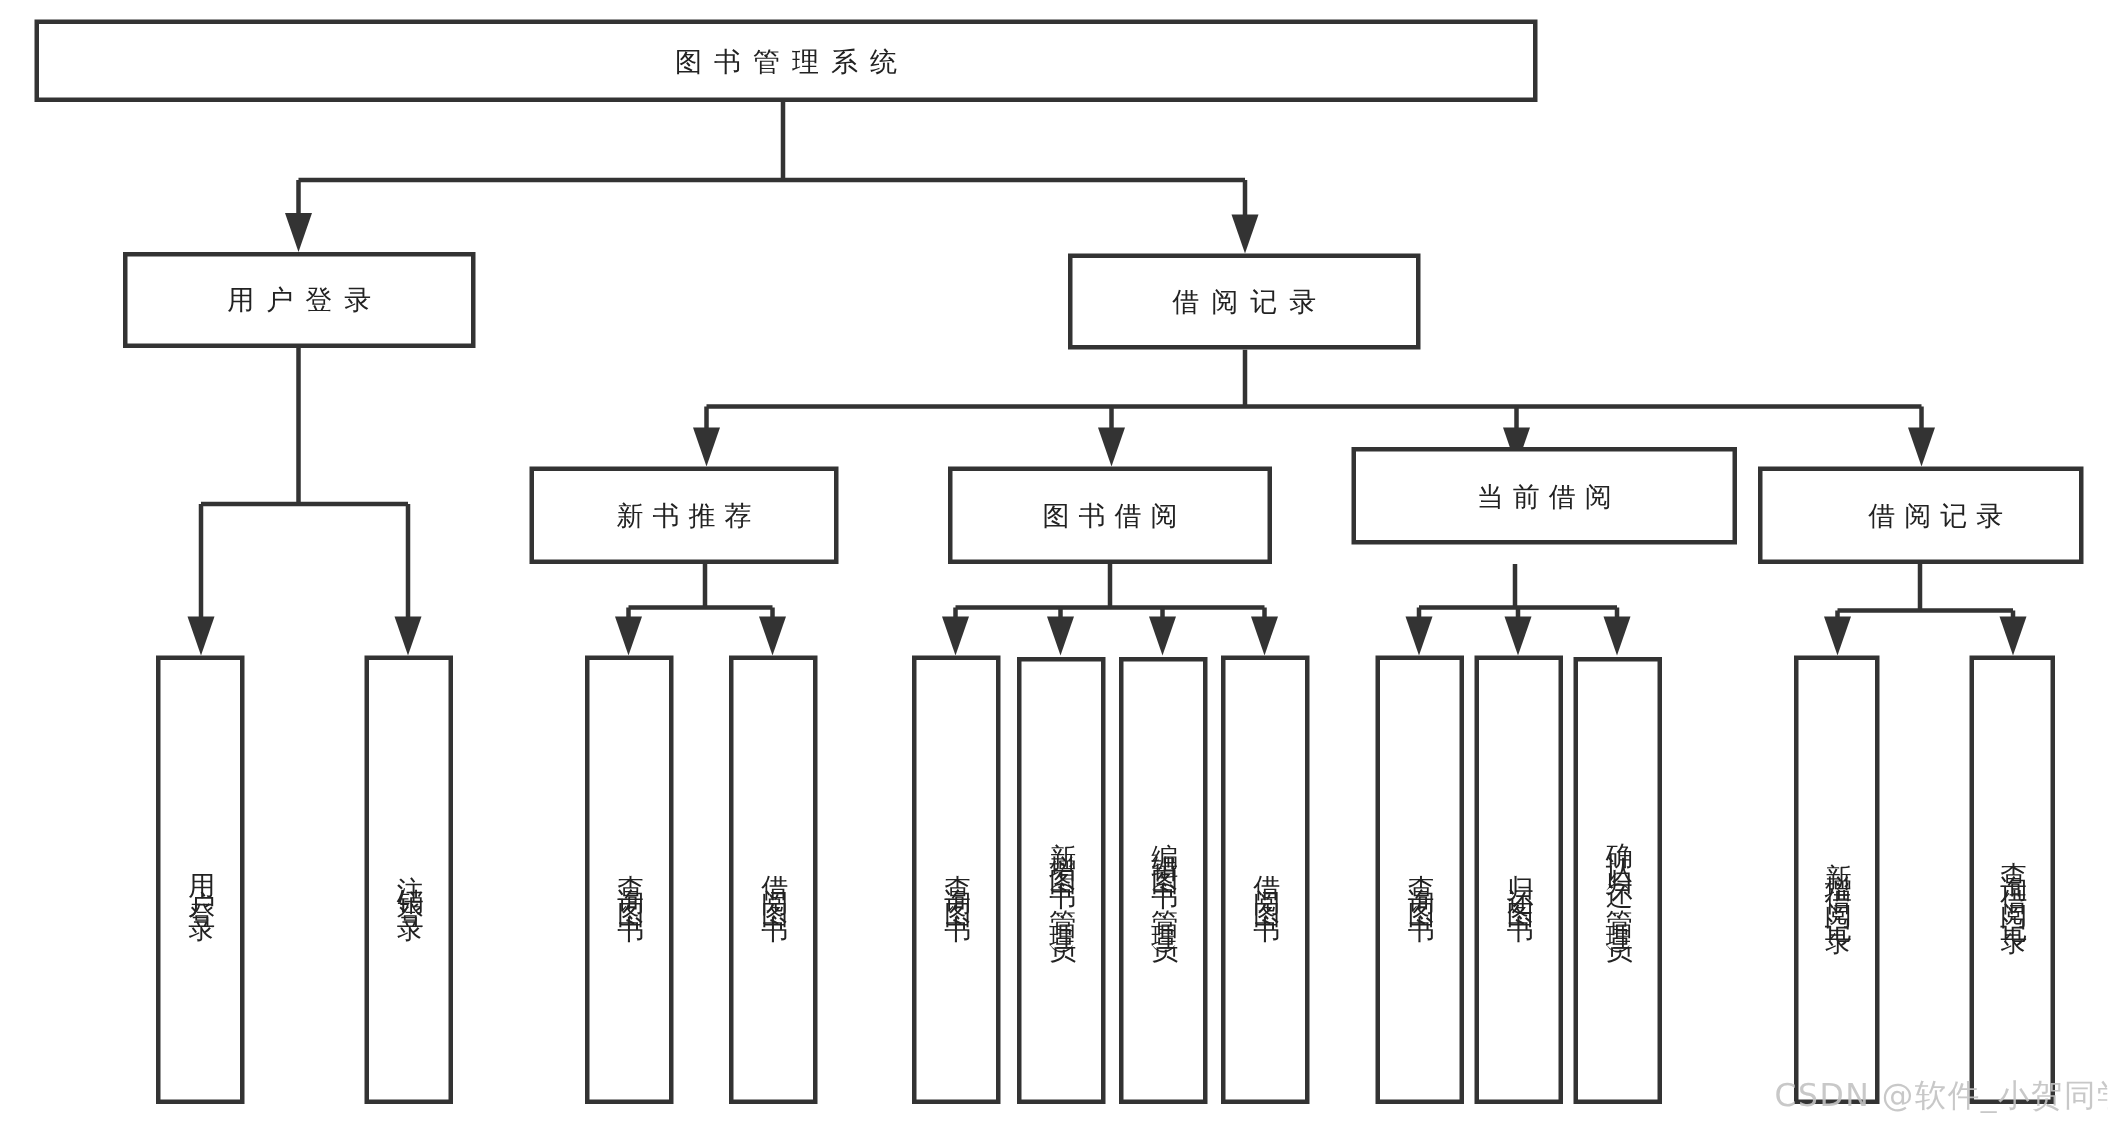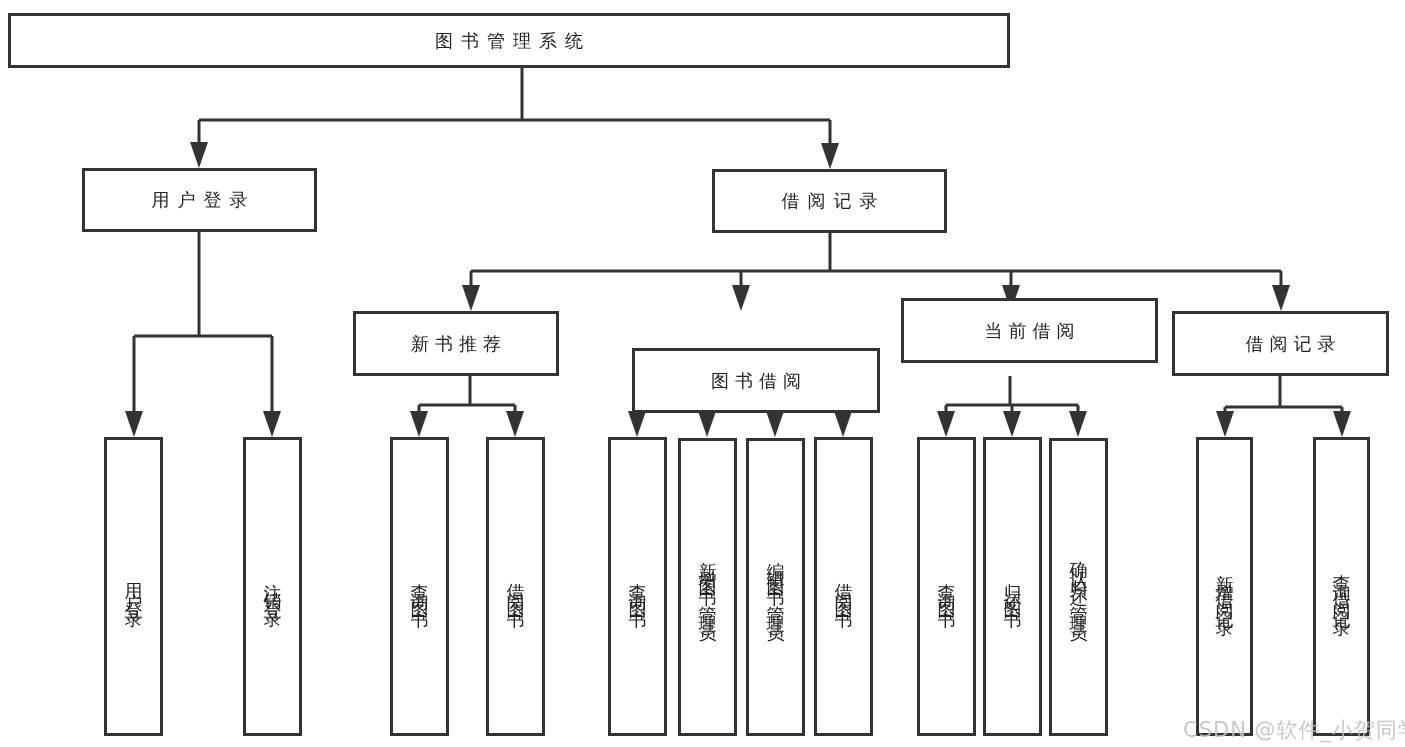--- a/index.html
+++ b/index.html
@@ -83,27 +83,27 @@
     <path d="M1010 376 V405 M946 405 H1078 M946 405 V413 M1012 405 V413 M1078 405 V413" stroke="#333333" stroke-width="3" fill="none"></path>
     <polygon points="937,411 955,411 946,437" fill="#333333"></polygon>
     <polygon points="1003,411 1021,411 1012,437" fill="#333333"></polygon>
     <polygon points="1069,411 1087,411 1078,437" fill="#333333"></polygon>
 
     <path d="M1280 376 V407 M1225 407 H1342 M1225 407 V413 M1342 407 V413" stroke="#333333" stroke-width="3" fill="none"></path>
     <polygon points="1216,411 1234,411 1225,437" fill="#333333"></polygon>
     <polygon points="1333,411 1351,411 1342,437" fill="#333333"></polygon>
   </svg>
 
-  <div class="node hnode" style="left:8px;top:13px;width:1002px;height:55px;">图书管理系统</div>
+  <div class="node hnode" style="left:23px;top:13px;width:1002px;height:55px;">图书管理系统</div>
 
   <div class="node hnode" style="left:82px;top:168px;width:235px;height:64px;">用户登录</div>
   <div class="node hnode" style="left:712px;top:169px;width:235px;height:64px;">借阅记录</div>
 
   <div class="node hnode l3" style="left:353px;top:311px;width:206px;height:65px;">新书推荐</div>
-  <div class="node hnode l3" style="left:632px;top:311px;width:248px;height:65px;margin-top:37px;">图书借阅</div>
+  <div class="node hnode l3" style="left:632px;top:311px;width:216px;height:65px;">图书借阅</div>
   <div class="node hnode l3" style="left:901px;top:298px;width:257px;height:65px;">当前借阅</div>
   <div class="node hnode l3" style="left:1172px;top:311px;width:217px;height:65px;padding-left:20px;">借阅记录</div>
 
   <div class="node vnode" style="left:104px;top:437px;width:59px;height:299px;">用户登录</div>
   <div class="node vnode" style="left:243px;top:437px;width:59px;height:299px;">注销登录</div>
 
   <div class="node vnode" style="left:390px;top:437px;width:59px;height:299px;">查询图书</div>
   <div class="node vnode" style="left:486px;top:437px;width:59px;height:299px;">借阅图书</div>
 
   <div class="node vnode" style="left:608px;top:437px;width:59px;height:299px;">查询图书</div>

